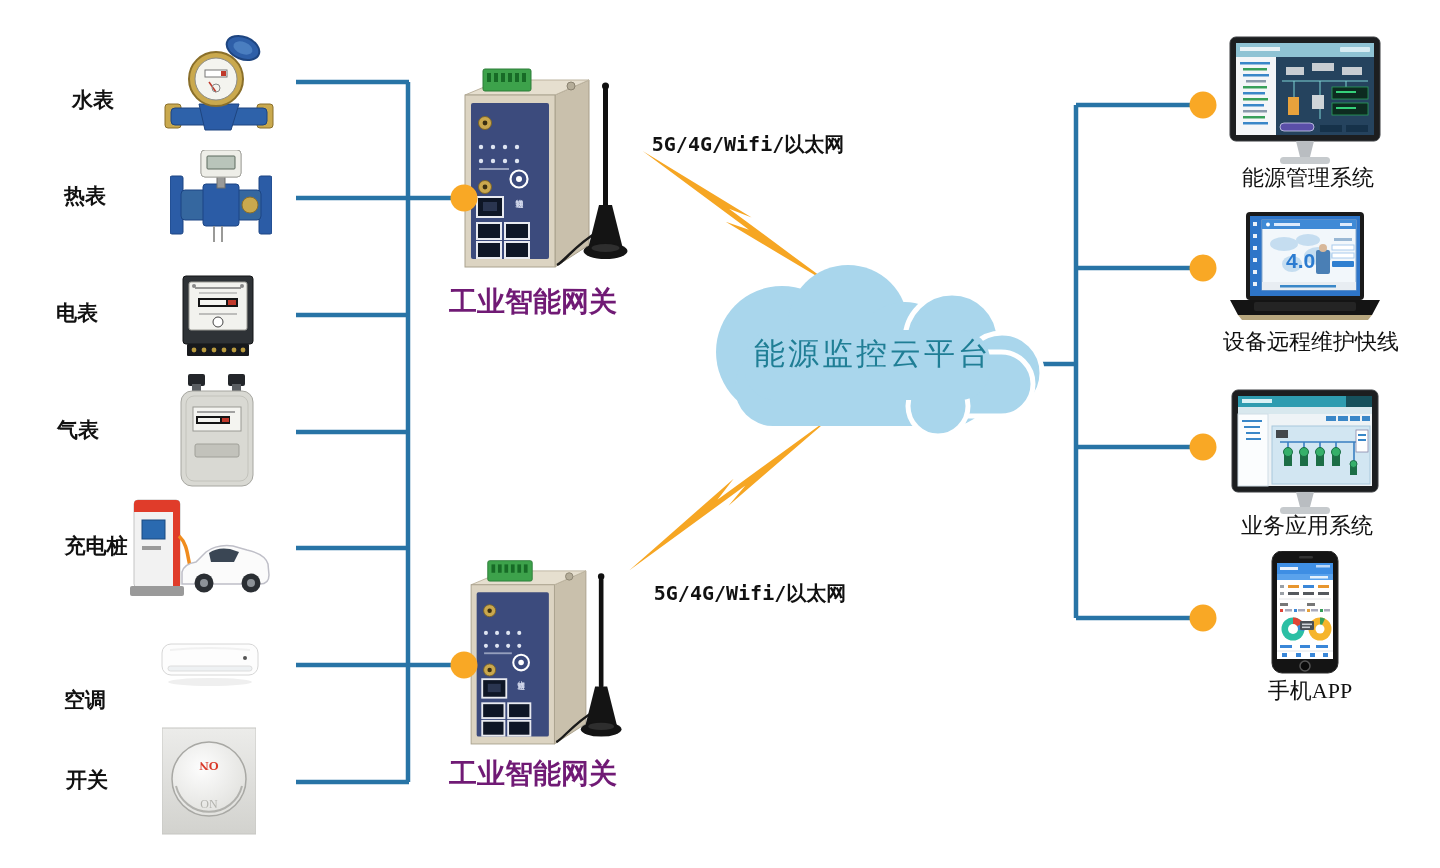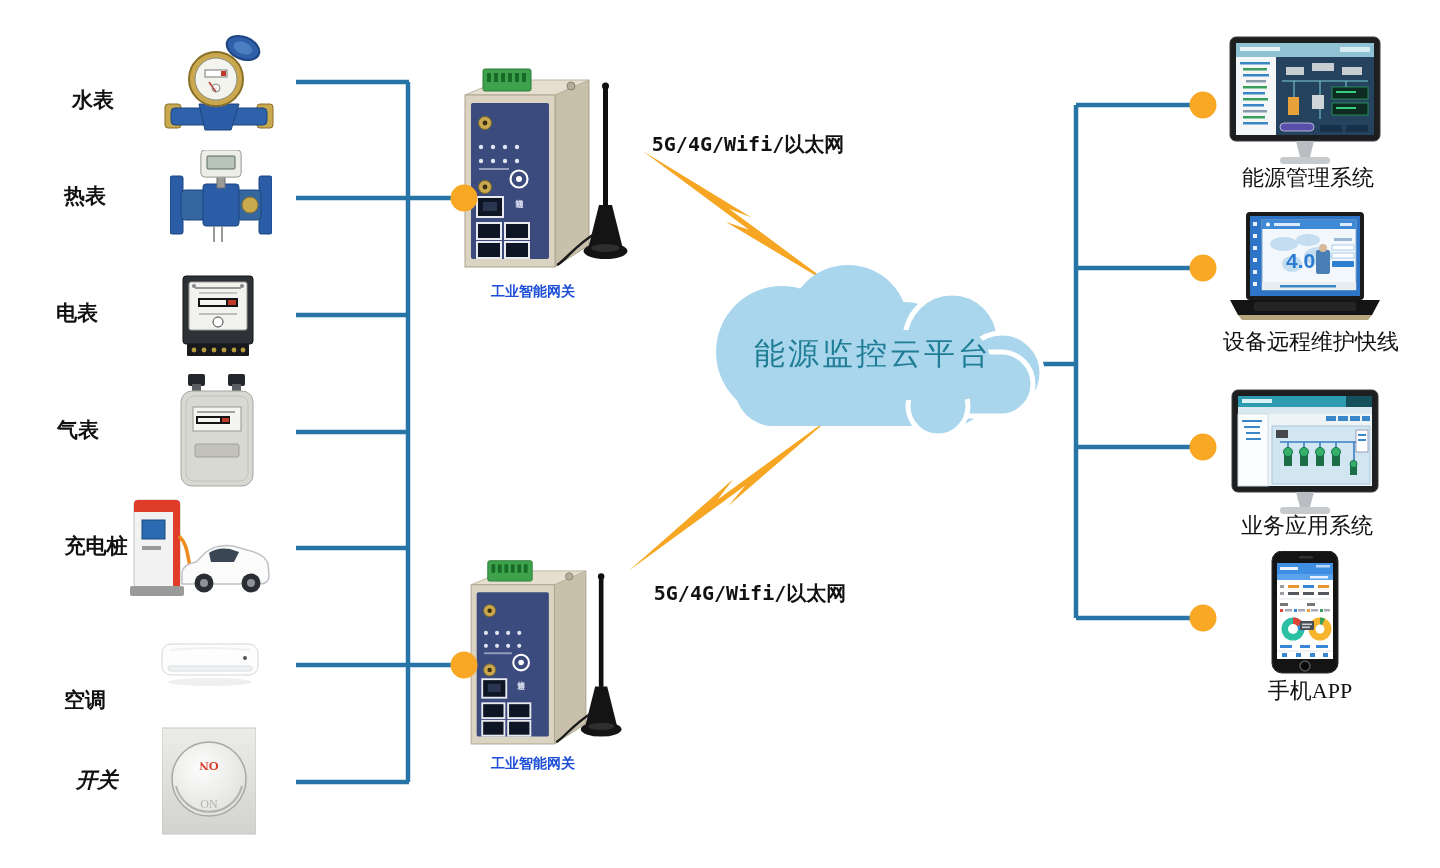--- a/index.html
+++ b/index.html
@@ -1,21 +1,21 @@
 <!DOCTYPE html>
 <html><head>
 <meta charset="utf-8">
 <style>
   html,body{margin:0;padding:0;background:#fff;}
   #stage{position:relative;width:1440px;height:868px;background:#ffffff;overflow:hidden;
          font-family:"Liberation Serif","DejaVu Serif",serif;}
   .abs{position:absolute;}
   svg{display:block;}
   .dev-label{position:absolute;width:120px;text-align:center;font-size:21px;font-weight:700;color:#111;}
-  .gw-label{position:absolute;width:200px;text-align:center;font-size:14px;font-weight:700;color:#1d4ed8;}
+  .gw-label{position:absolute;width:200px;text-align:center;font-size:28px;font-weight:700;color:#701a75;}
   .link-label{position:absolute;width:300px;text-align:center;font-size:20px;font-weight:700;color:#111;
               font-family:"DejaVu Sans Mono","Liberation Mono",monospace;letter-spacing:0;}
   .ep-label{position:absolute;width:280px;text-align:center;font-size:22px;font-weight:400;color:#111;}
   .layer{position:absolute;left:0;top:0;pointer-events:none;}
 </style>
 </head>
 <body>
 
 <div id="stage">
 
@@ -61,21 +61,21 @@
     </g>
     <text x="873" y="364" text-anchor="middle" font-size="31" letter-spacing="3" font-family="'Liberation Serif','DejaVu Serif',serif" fill="#1f7e95">能源监控云平台</text>
   </svg>
 
   <div class="dev-label" style="left:33px;top:66px;margin-top:20px;">水表</div>
   <div class="dev-label" style="left:25px;top:182px;">热表</div>
   <div class="dev-label" style="left:17px;top:299px;">电表</div>
   <div class="dev-label" style="left:18px;top:416px;">气表</div>
   <div class="dev-label" style="left:36px;top:532px;">充电桩</div>
   <div class="dev-label" style="left:25px;top:686px;">空调</div>
-  <div class="dev-label" style="left:37px;top:766px;font-style:italic;">开关</div>
+  <div class="dev-label" style="left:27px;top:766px;">开关</div>
 
   <svg class="abs" style="left:163px;top:32px;" width="112" height="108" viewBox="0 0 112 108">
     <g transform="translate(80,16) rotate(22)">
       <ellipse rx="17" ry="11" fill="#2e5fa8" stroke="#1e4580" stroke-width="2"></ellipse>
       <ellipse rx="10" ry="6" fill="#4a7ec0"></ellipse>
     </g>
     <rect x="2" y="72" width="16" height="24" rx="3" fill="#c9a94e" stroke="#8a6f2a"></rect>
     <rect x="94" y="72" width="16" height="24" rx="3" fill="#c9a94e" stroke="#8a6f2a"></rect>
     <rect x="8" y="76" width="96" height="17" rx="4" fill="#2e62aa" stroke="#1e4580"></rect>
     <path d="M36,72 L76,72 L68,98 L42,98 Z" fill="#2b5ca6" stroke="#1e4580"></path>

